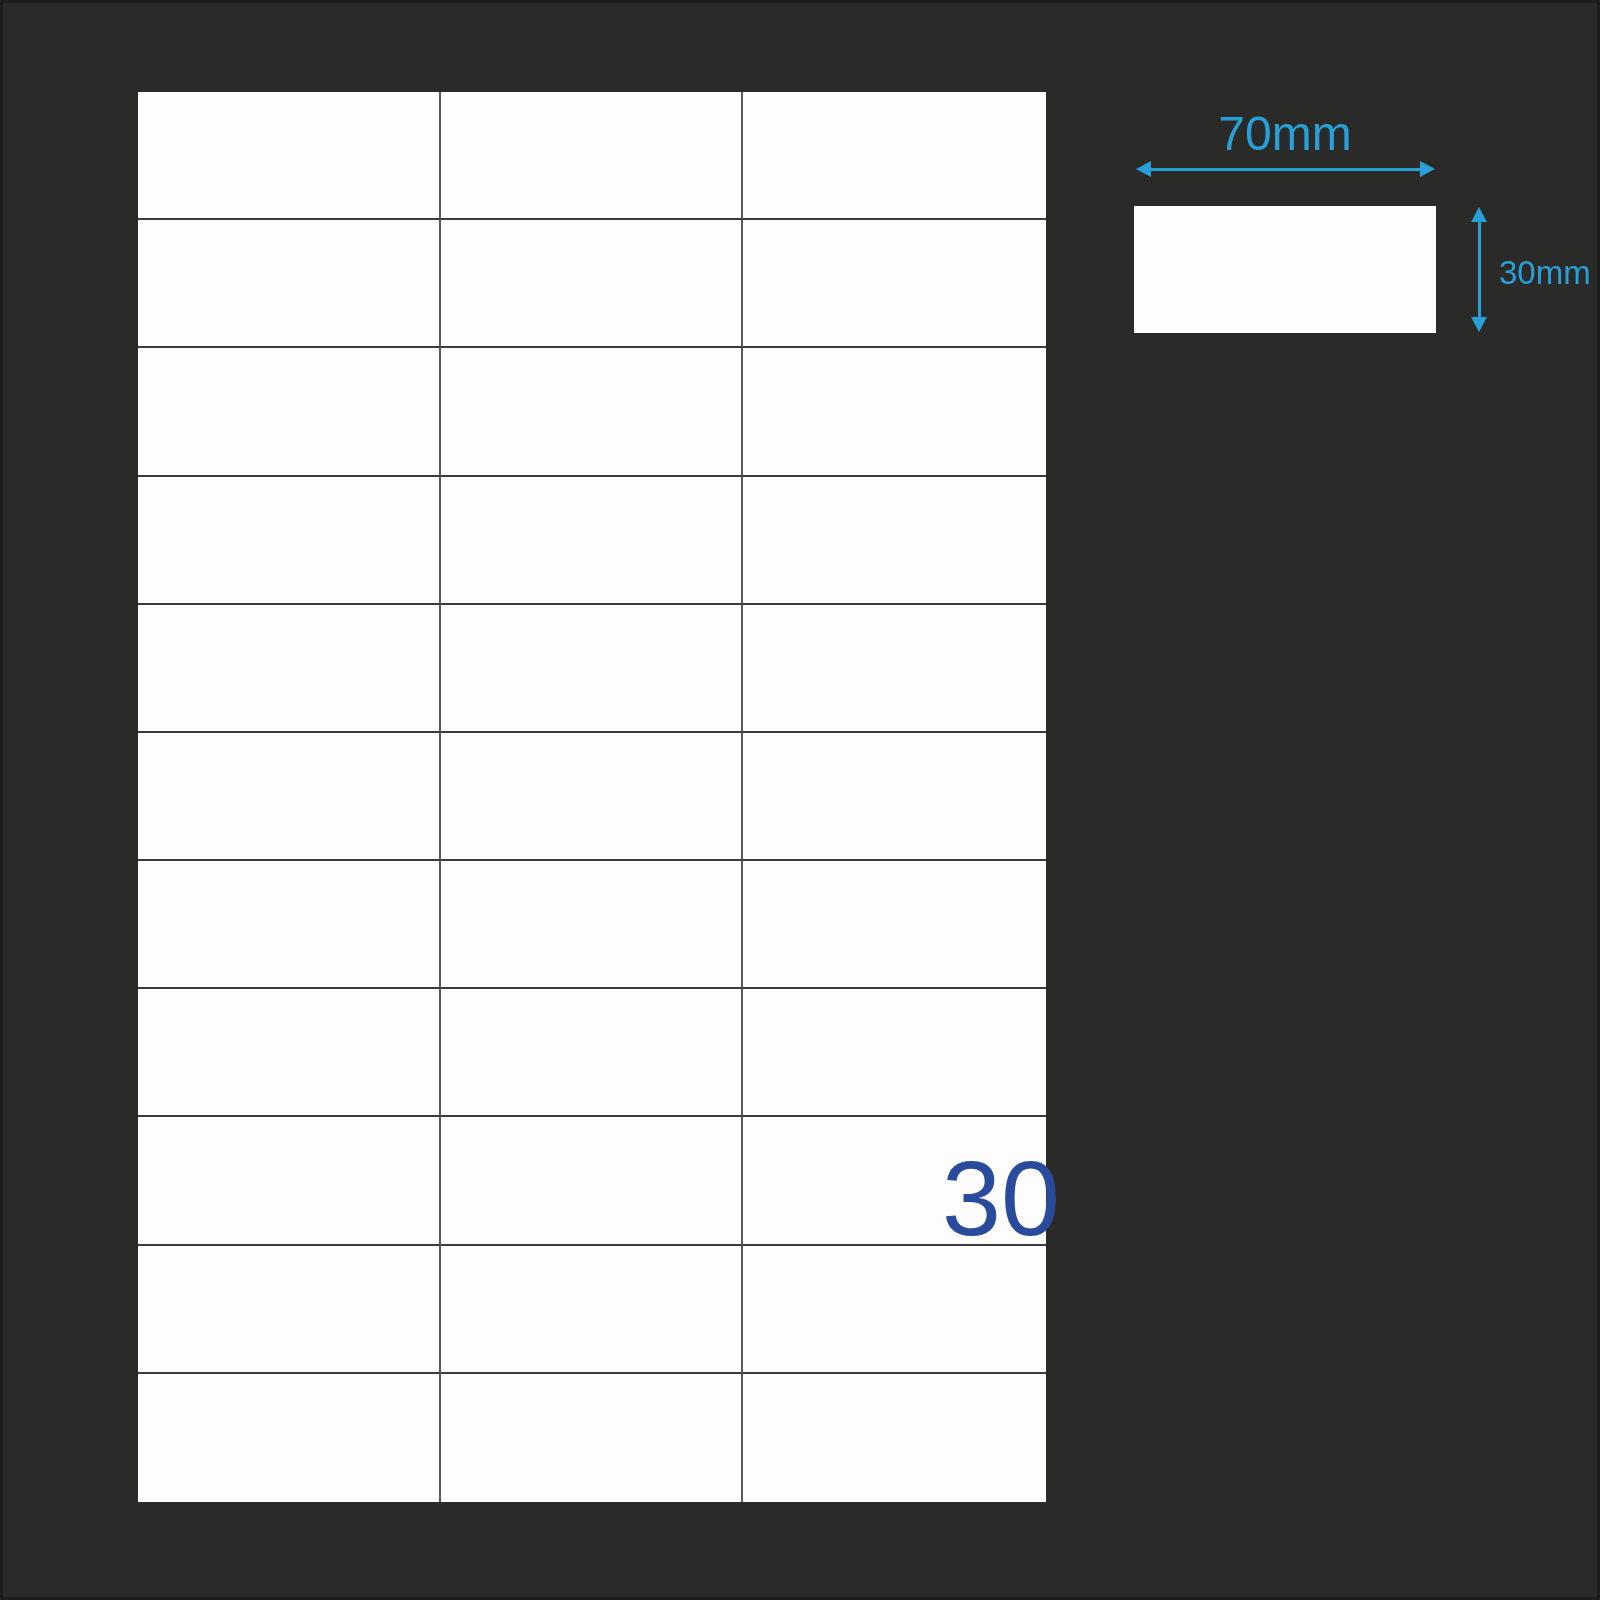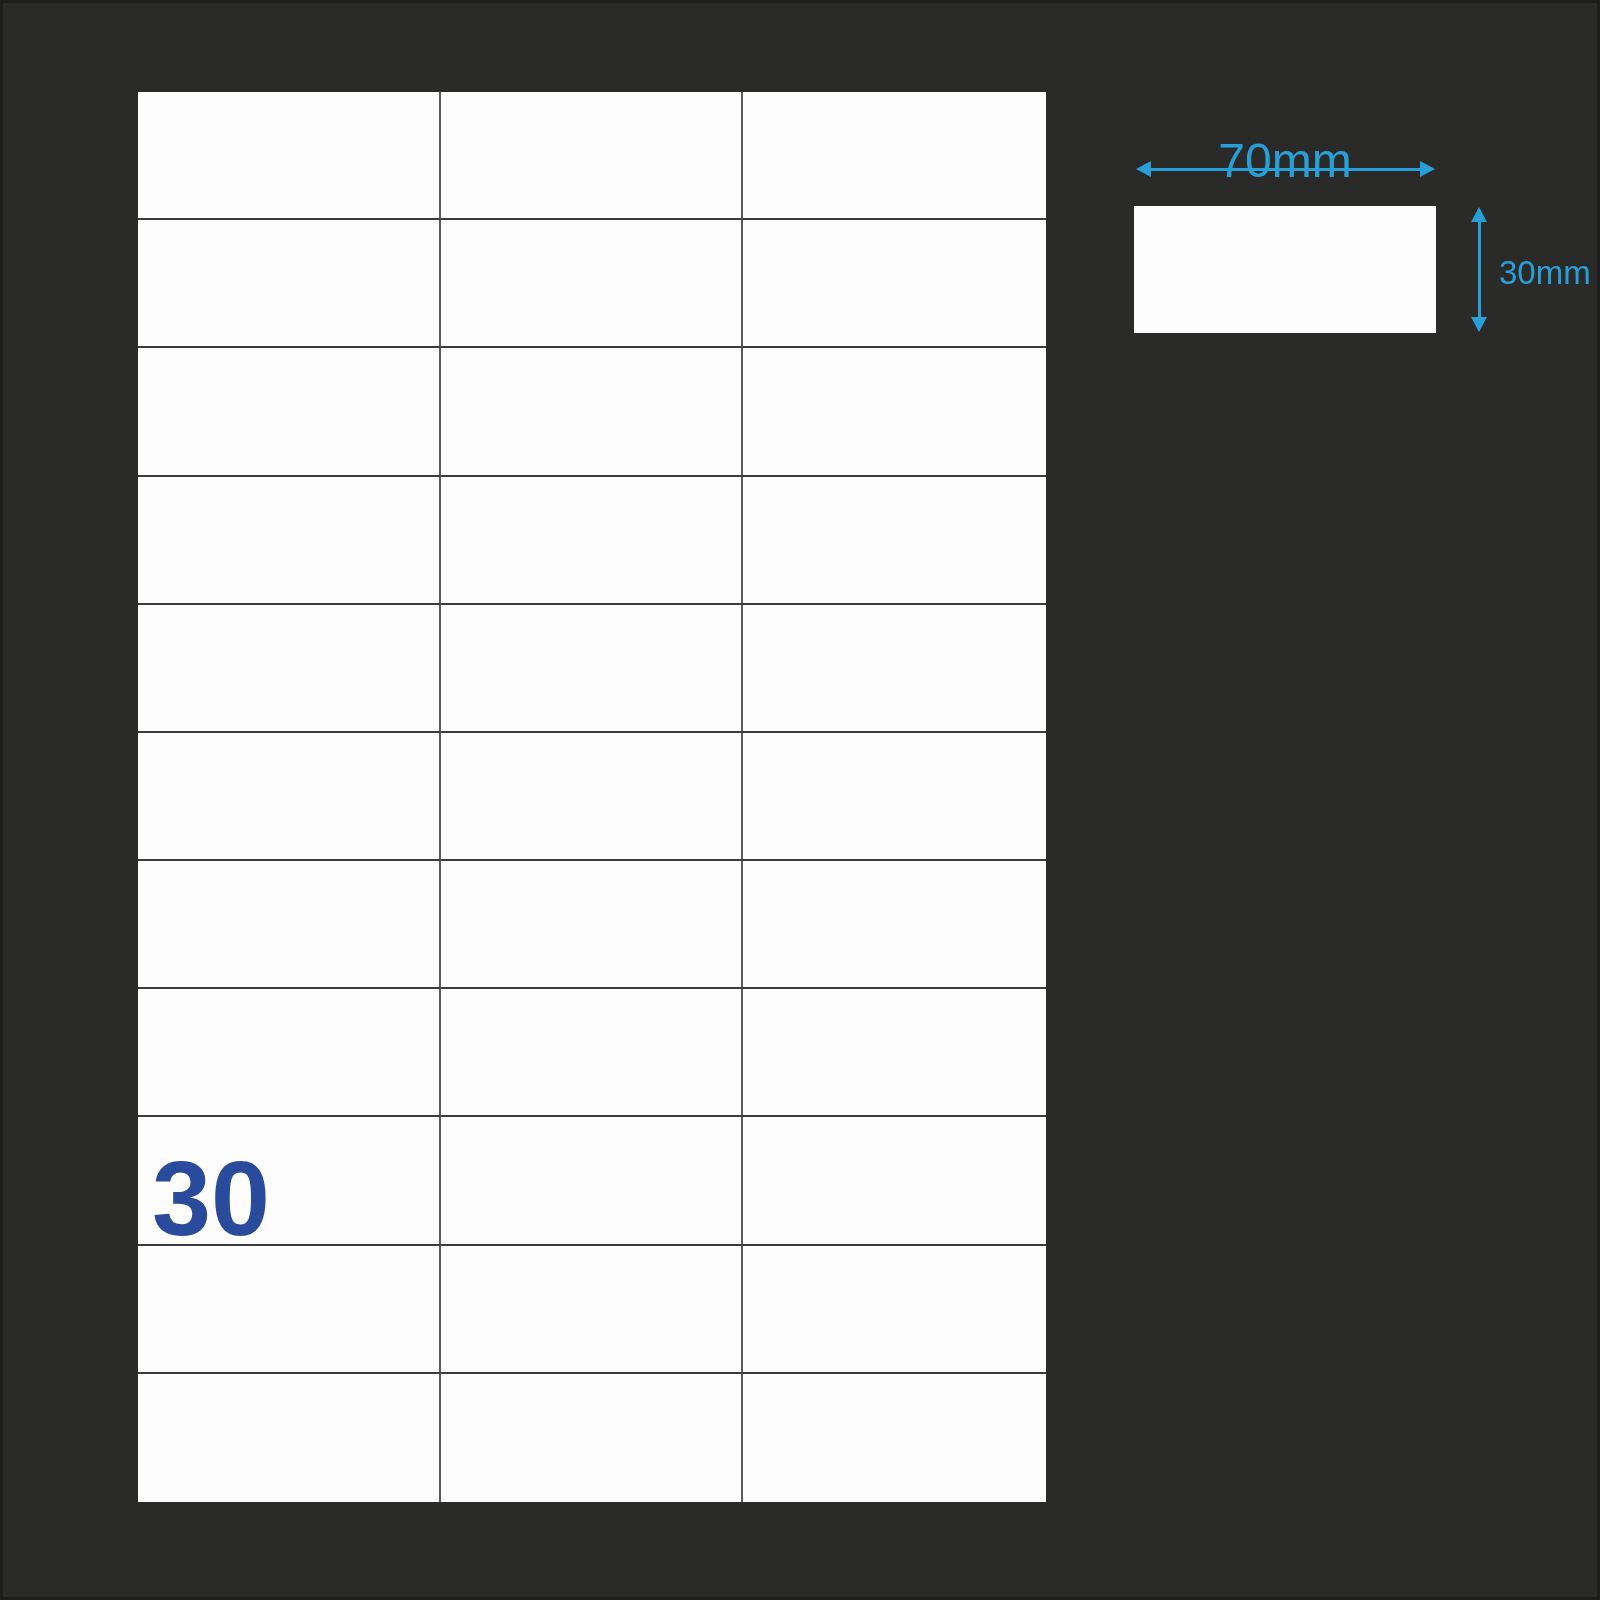--- a/index.html
+++ b/index.html
@@ -25,24 +25,24 @@
   }
   .cell{
     border-right:2px solid var(--vline,#5A5A5A);
     border-bottom:2px solid var(--hline,#3B3B3B);
   }
   .cell.last-col{border-right:none;}
   .cell.last-row{border-bottom:none;}
   .count{
     position:absolute;
     top:1053px;left:0;width:100%;
-    text-align:left;
+    text-align:right;
     transform:translateX(14px);
     font-size:106px;
-    font-weight:bold;
+    font-weight:normal;
     line-height:1;
     color:var(--blue,#2A4A9B);
   }
   .caption{
     position:absolute;
     top:1166px;left:0;width:100%;
     text-align:center;
     transform:translateX(14px);
     font-size:68px;
     font-weight:bold;
@@ -57,21 +57,21 @@
     width:302px;height:127px;
     background:var(--sheet,#FDFDFD);
   }
   .dim-text{
     position:absolute;
     color:var(--cyan,#299FD8);
     line-height:1;
     font-weight:normal;
   }
   .width-label{
-    left:1132px;top:134px;width:300px;
+    left:1132px;top:107px;width:300px;
     text-align:center;
     font-size:48px;
   }
   .height-label{
     left:1496px;top:253px;
     font-size:33px;
     text-align:left;
   }
   .h-arrow{
     position:absolute;

